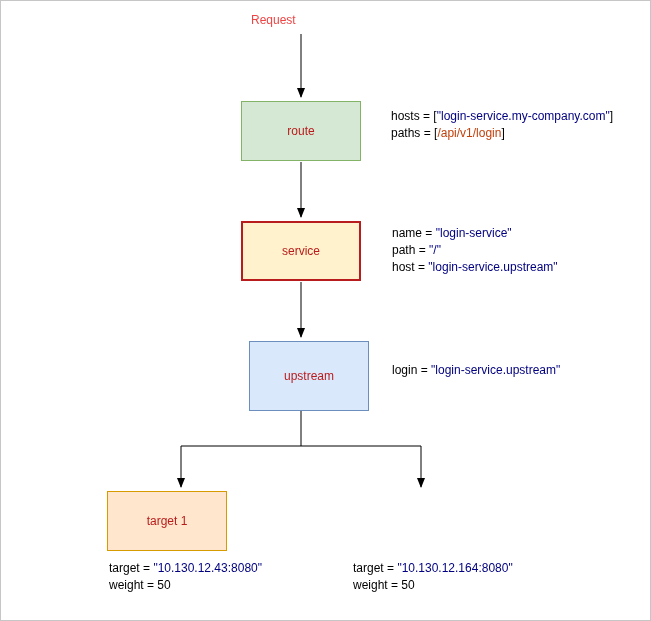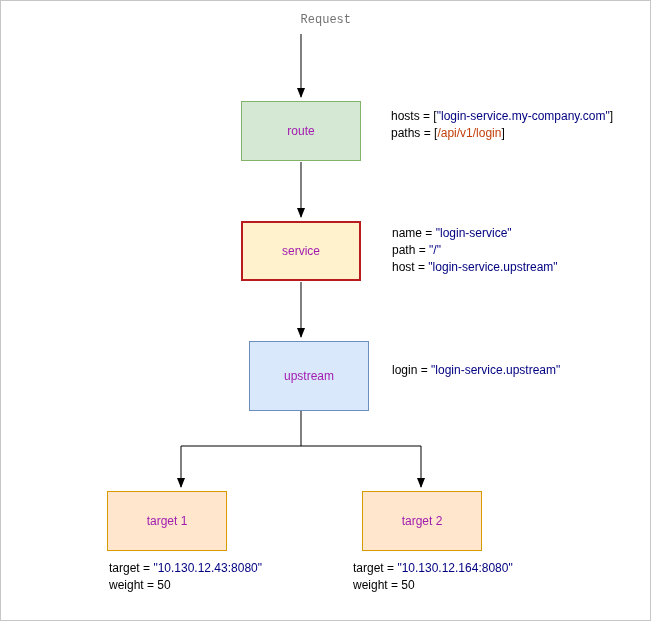--- a/index.html
+++ b/index.html
@@ -16,32 +16,31 @@
     overflow: hidden;
   }
   .edges {
     position: absolute;
     left: 0; top: 0;
     pointer-events: none;
   }
   .request-label {
     position: absolute;
     left: 250px; top: 12px; width: 100px;
-    text-align: right;
+    text-align: left;
     font-size: 12px;
-    color: #737373;
-    font-family: Liberation Mono, monospace;
+    color: #ef4444;
   }
   .node {
     position: absolute;
     display: flex;
     align-items: center;
     justify-content: center;
     font-size: 12px;
-    color: #a21caf;
+    color: #b91c1c;
   }
   .node-route    { left: 240px; top: 100px; width: 120px; height: 60px; background: #d5e8d4; border: 1px solid #82b366; }
   .node-service  { left: 240px; top: 220px; width: 120px; height: 60px; background: #fff2cc; border: 2px solid #b91c1c; }
   .node-upstream { left: 248px; top: 340px; width: 120px; height: 70px; background: #dae8fc; border: 1px solid #6c8ebf; }
   .node-target1  { left: 106px; top: 490px; width: 120px; height: 60px; background: #ffe6cc; border: 1px solid #d79b00; }
   .node-target2  { left: 361px; top: 490px; width: 120px; height: 60px; background: #ffe6cc; border: 1px solid #d79b00; }
   .ann {
     position: absolute;
     font-size: 12px;
     line-height: 17px;
@@ -86,23 +85,20 @@
   </div>
 
   <div class="node node-upstream">
     <span>upstream</span>
   </div>
 
   <div class="node node-target1">
     <span>target 1</span>
   </div>
 
-  <div class="node node-target2">
-    <span>target 2</span>
-  </div>
 
   <div class="ann ann-route">
     <div>
       <span>hosts = [</span><span class="str">"login-service.my-company.com"</span><span>]</span>
     </div>
     <div>
       <span>paths = [</span><span class="pathv">/api/v1/login</span><span>]</span>
     </div>
   </div>
 

